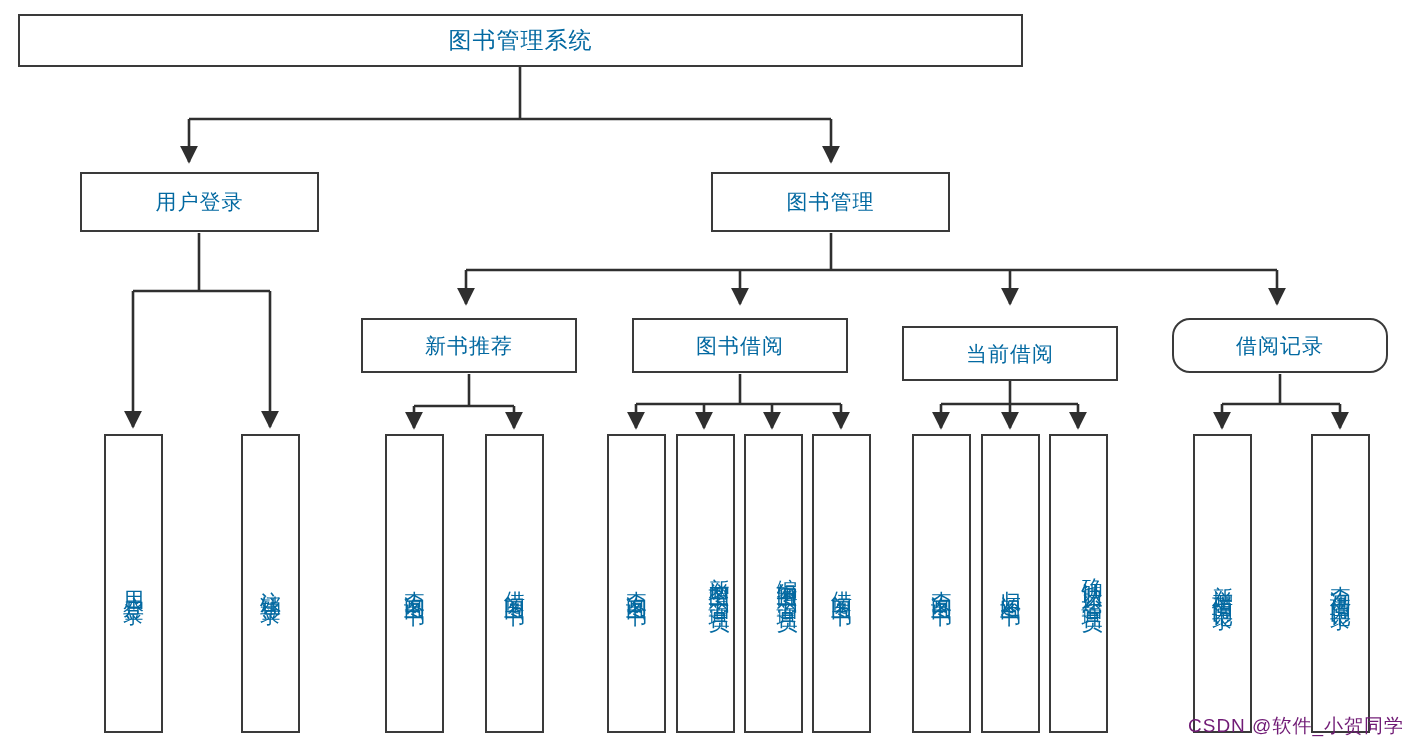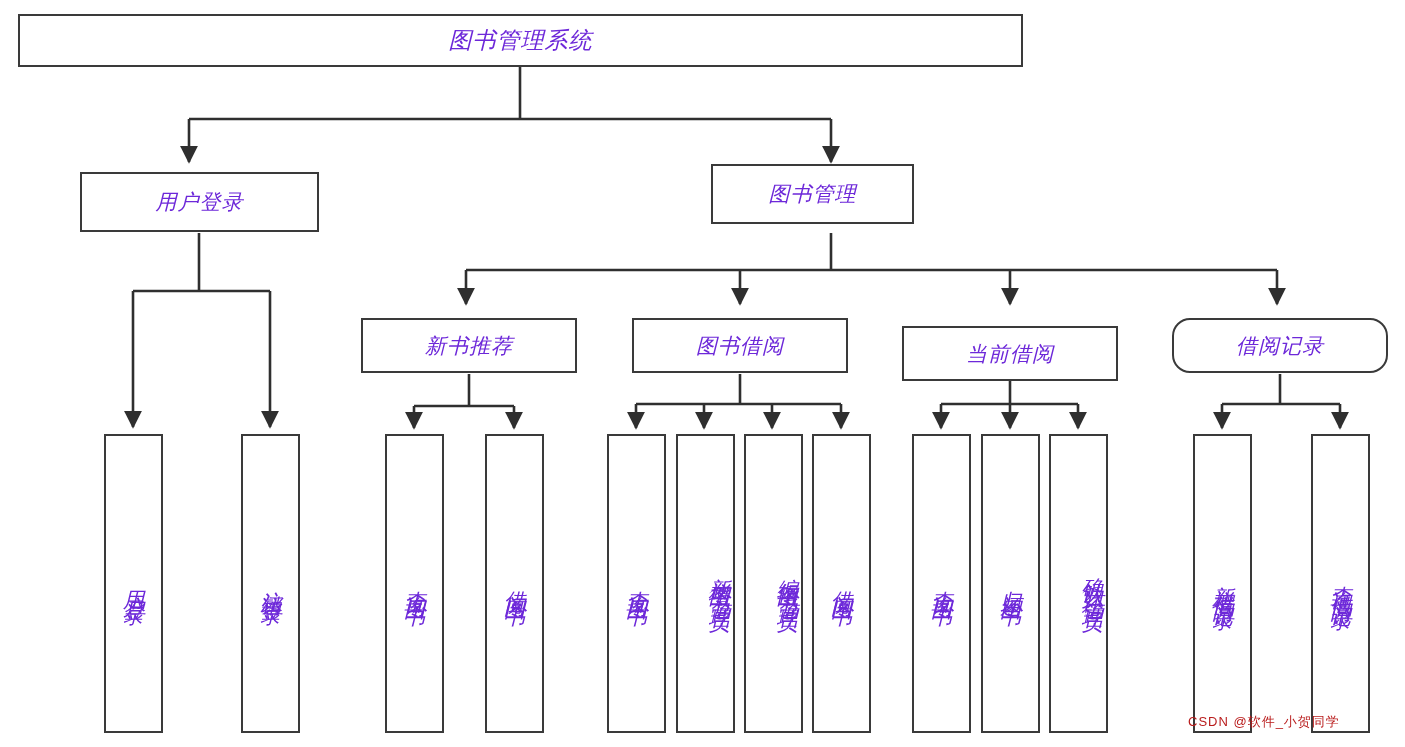--- a/index.html
+++ b/index.html
@@ -22,26 +22,25 @@
     left: 0;
     top: 0;
     width: 1405px;
     height: 747px;
   }
   .node {
     position: absolute;
     box-sizing: border-box;
     border: 2px solid #3a3a3a;
     background: #ffffff;
-    color: #6d28d9;
+    color: #0369a1;
     display: flex;
     align-items: center;
     justify-content: center;
     text-align: center;
-    font-style: italic;
   }
   .node.h {
     font-size: 21px;
     line-height: 1.1;
     letter-spacing: 1px;
   }
   .node.h.title {
     font-size: 23px;
   }
   .node.v {
@@ -55,22 +54,22 @@
     justify-content: center;
   }
   .node.v.mid {
     align-items: center;
   }
   .node .label {
     display: block;
   }
   .watermark {
     position: absolute;
-    font-size: 13px;
-    color: #b91c1c;
+    font-size: 19px;
+    color: #701a75;
     letter-spacing: 1px;
     white-space: nowrap;
     user-select: none;
   }
 </style>
 </head>
 <body>
 
 <div id="canvas">
 
@@ -124,21 +123,21 @@
     </g>
   </svg>
 
   <div class="node h title" style="left:18px; top:14px; width:1005px; height:53px;">
     <span class="label">图书管理系统</span>
   </div>
 
   <div class="node h" style="left:80px; top:172px; width:239px; height:60px;">
     <span class="label">用户登录</span>
   </div>
-  <div class="node h" style="left:711px; top:164px; width:203px; height:60px;">
+  <div class="node h" style="left:711px; top:172px; width:239px; height:60px;">
     <span class="label">图书管理</span>
   </div>
 
   <div class="node h" style="left:632px; top:318px; width:216px; height:55px;">
     <span class="label">图书借阅</span>
   </div>
   <div class="node h" style="left:361px; top:318px; width:216px; height:55px;">
     <span class="label">新书推荐</span>
   </div>
   <div class="node h" style="left:902px; top:318px; width:216px; height:55px;margin-top:8px;">

